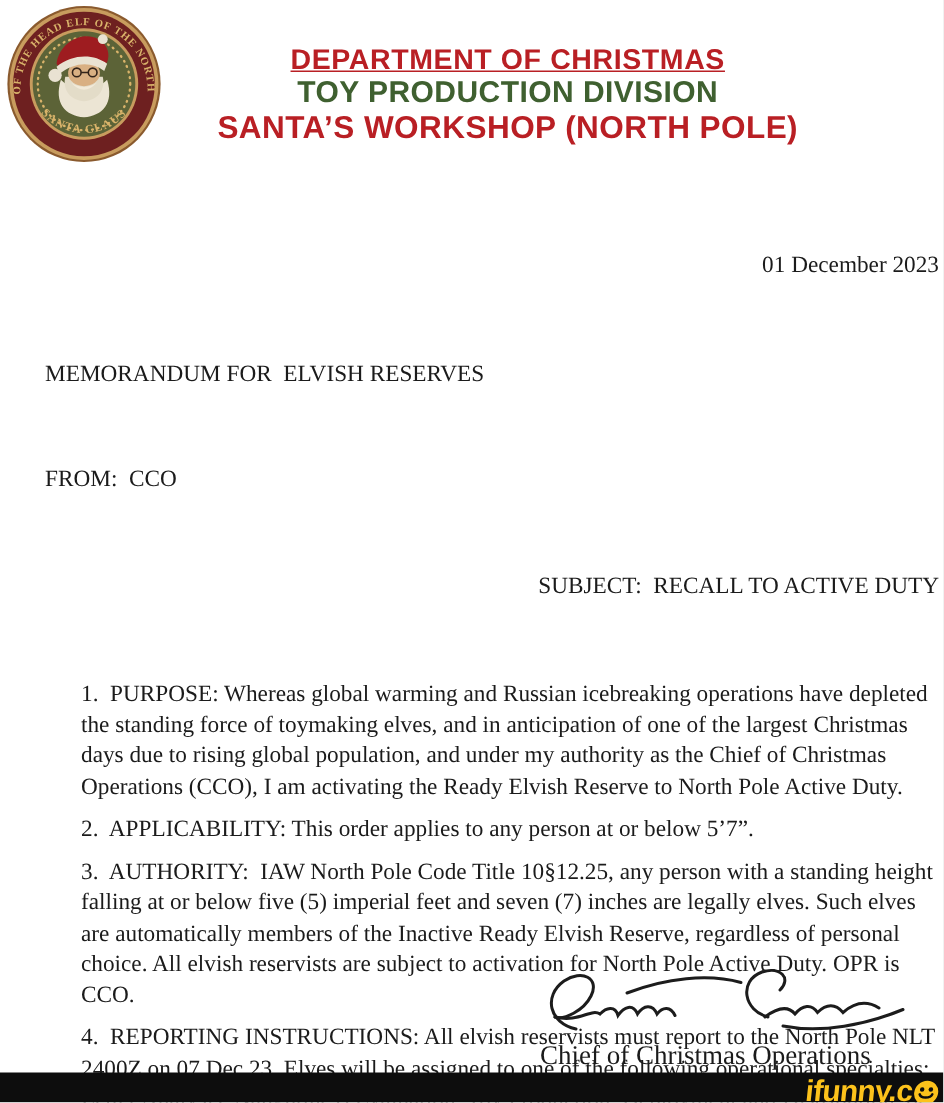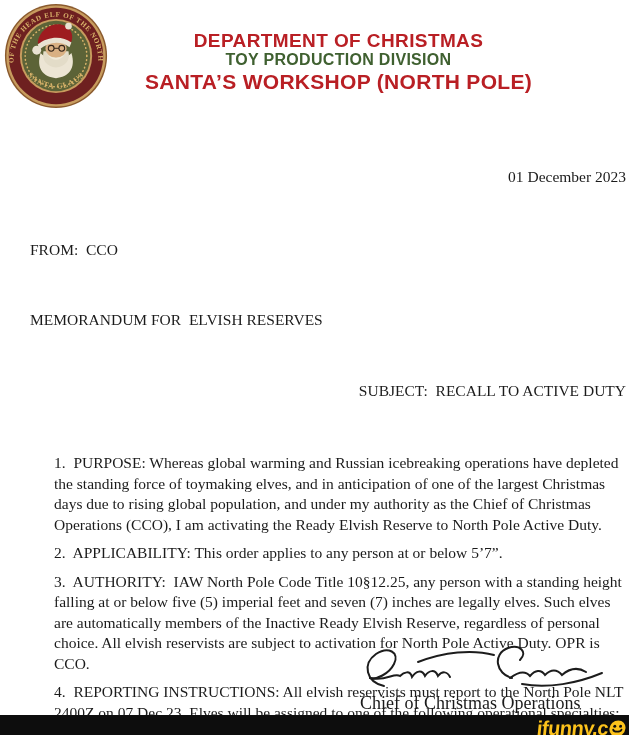--- a/index.html
+++ b/index.html
@@ -8,22 +8,22 @@
     position:relative; width:629px; height:735px; margin:0 auto;
     background:#ffffff; overflow:hidden;
     font-family:"Liberation Serif", serif; color:#1b1b1b;
   }
 
   
   .letterhead { position:absolute; top:0; left:0; width:629px; height:120px; }
   .seal { position:absolute; top:2px; left:3px; width:106px; height:108px; }
   .header-lines { position:absolute; top:30px; left:48px; width:581px; text-align:center;
                   font-family:"Liberation Sans", sans-serif; font-weight:bold; }
-  .hl1 { font-size:19px; letter-spacing:.4px; line-height:1.12; }
-  .hl2 { font-size:16px; letter-spacing:.3px; line-height:1.15; }
+  .hl1 { font-size:19px; letter-spacing:.4px; line-height:1.12;text-decoration:underline; }
+  .hl2 { font-size:20px; letter-spacing:.3px; line-height:1.15; }
   .hl3 { font-size:21px; letter-spacing:.3px; line-height:1.15; }
 
   
   .memo-body { position:absolute; top:126px; left:30px; right:3px;
                font-size:15.5px; line-height:20.5px; white-space:pre-wrap; }
   .date-line { text-align:right; margin-bottom:11px; }
   .addr-line { margin-bottom:9px; }
   .subj-line { margin-bottom:11px;text-align:right; }
   .para { margin-bottom:8px;margin-left:24px; }
 
@@ -83,22 +83,22 @@
 
     <div class="header-lines">
       <div class="hl1" style="color:#b91f24">DEPARTMENT OF CHRISTMAS</div>
       <div class="hl2" style="color:#3f6030">TOY PRODUCTION DIVISION</div>
       <div class="hl3" style="color:#b91f24">SANTA’S WORKSHOP (NORTH POLE)</div>
     </div>
   </div>
 
   <div class="memo-body">
     <div class="date-line">01 December 2023</div>
+    <div class="addr-line">MEMORANDUM FOR  ELVISH RESERVES</div>
     <div class="addr-line">FROM:  CCO</div>
-    <div class="addr-line">MEMORANDUM FOR  ELVISH RESERVES</div>
     <div class="subj-line">SUBJECT:  RECALL TO ACTIVE DUTY</div>
     <div><p class="para">1.  PURPOSE: Whereas global warming and Russian icebreaking operations have depleted the standing force of toymaking elves, and in anticipation of one of the largest Christmas days due to rising global population, and under my authority as the Chief of Christmas Operations (CCO), I am activating the Ready Elvish Reserve to North Pole Active Duty.</p><p class="para">2.  APPLICABILITY: This order applies to any person at or below 5’7”.</p><p class="para">3.  AUTHORITY:  IAW North Pole Code Title 10§12.25, any person with a standing height falling at or below five (5) imperial feet and seven (7) inches are legally elves. Such elves are automatically members of the Inactive Ready Elvish Reserve, regardless of personal choice. All elvish reservists are subject to activation for North Pole Active Duty. OPR is CCO.</p><p class="para">4.  REPORTING INSTRUCTIONS: All elvish reservists must report to the North Pole NLT 2400Z on 07 Dec 23. Elves will be assigned to one of the following operational specialties: Letter Analysis, Naughtiness Evaluation, Toy Production, Deployment and Distribution, or Reindeer Maintenance. Consideration of preferences will be given to those with advanced education, training, and experience in their requested field, but assignment decisions rest ultimately with the needs of Christmas. POC is the Christmas Personnel Center.</p></div>
   </div>
 
   <div class="sig-block">
     <svg class="sig-scribble" width="250" height="52" viewBox="0 0 250 52">
       <g fill="none" stroke="#1c1c1c" stroke-width="2" stroke-linecap="round">
         <path d="M24,44 C6,40 2,22 16,12 C28,4 40,10 34,22 C29,32 16,38 10,36"></path>
         <path d="M10,36 C26,40 34,30 40,34 C44,30 50,28 52,35 C56,29 62,27 65,34 C69,28 75,27 78,34 C82,29 87,29 90,35"></path>
         <path d="M58,20 C84,10 112,7 134,13"></path>

